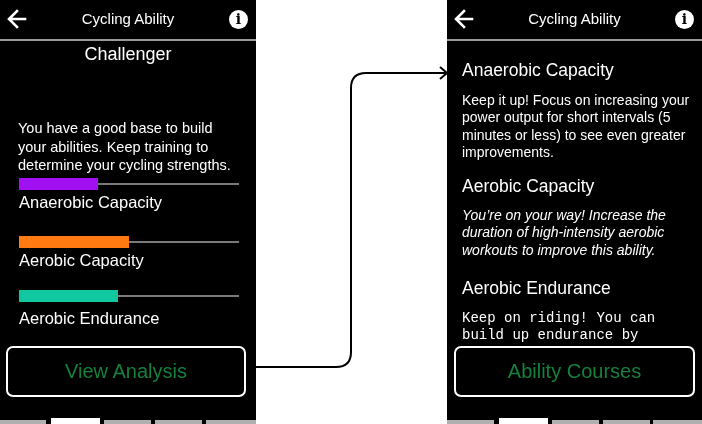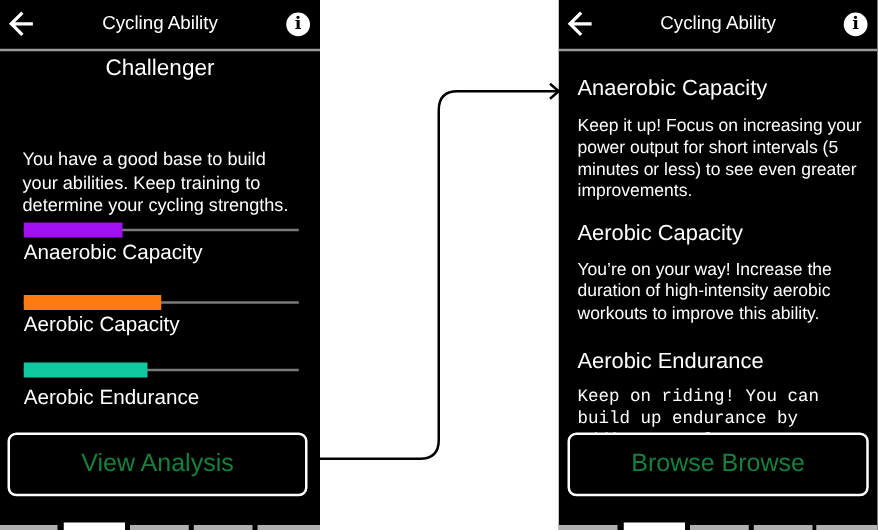--- a/index.html
+++ b/index.html
@@ -74,25 +74,25 @@
         <path d="M19 13H4M11 5L3 13L11 21" stroke="#fff" stroke-width="2.6" fill="none" stroke-linecap="square"></path>
       </svg>
     <div class="title">Cycling Ability</div>
     <div class="info">i</div>
   </div>
   <div class="divider"></div>
 
   <div class="sec-title" style="top:59px;">Anaerobic Capacity</div>
   <div class="sec-body" style="top:92px;">Keep it up! Focus on increasing your power output for short intervals (5 minutes or less) to see even greater improvements.</div>
   <div class="sec-title" style="top:175px;">Aerobic Capacity</div>
-  <div class="sec-body" style="top:207px;">You’re on your way! Increase the duration of high-intensity aerobic workouts to improve this ability.</div>
+  <div class="sec-body" style="top:207px;font-style:italic;">You’re on your way! Increase the duration of high-intensity aerobic workouts to improve this ability.</div>
   <div class="sec-title" style="top:277px;">Aerobic Endurance</div>
   <div class="sec-body" style="top:310px;font-family:Liberation Mono, monospace;">Keep on riding! You can build up endurance by adding more low</div>
 
-  <div class="btn">Browse Browse</div>
+  <div class="btn">Ability Courses</div>
   <div class="pager">
     <div class="dot" style="left:0;width:47px;"></div>
     <div class="dot active" style="left:52px;width:49px;"></div>
     <div class="dot" style="left:105px;width:47px;"></div>
     <div class="dot" style="left:156px;width:47px;"></div>
     <div class="dot" style="left:206px;width:49px;"></div>
   </div>
 </div>
 
 <svg class="connector" viewBox="0 0 702 424">

